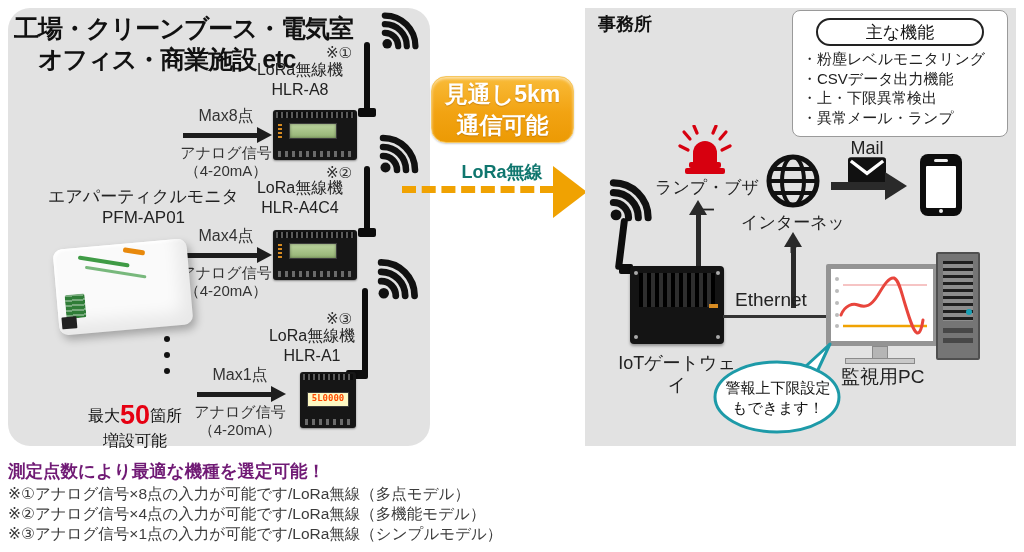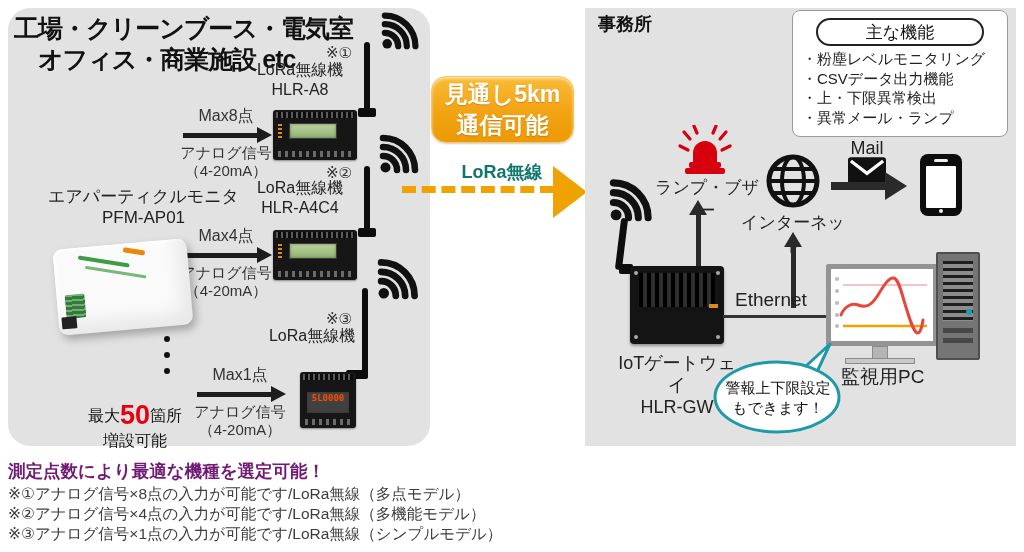--- a/index.html
+++ b/index.html
@@ -24,21 +24,21 @@
   
   .lora{position:absolute;background:#161616;border-radius:3px;box-shadow:0 1px 2px rgba(0,0,0,.4);}
   .lora .teeth{position:absolute;left:3px;right:3px;top:2px;height:6px;
     background:repeating-linear-gradient(90deg,#5a5a5a 0 2px,#0c0c0c 2px 5px);}
   .lora .lcd{position:absolute;left:16px;right:20px;top:13px;height:16px;border:1px solid #3a3a3a;
     background:linear-gradient(180deg,#bcd49e,#93b273);box-shadow:inset 0 0 3px rgba(0,0,0,.4);}
   .lora .ledge{position:absolute;left:5px;top:14px;width:4px;height:14px;
     background:repeating-linear-gradient(180deg,#d78b22 0 2px,#161616 2px 4px);}
   .lora .dots{position:absolute;left:5px;right:5px;bottom:3px;height:6px;
     background:repeating-linear-gradient(90deg,#6b6b6b 0 3px,#161616 3px 7px);}
-  .seg{position:absolute;left:7px;top:20px;right:7px;height:21px;background:#404040;border:1px solid #3a3a3a;
+  .seg{position:absolute;left:7px;top:20px;right:7px;height:15px;background:#fef9c3;border:1px solid #3a3a3a;
     color:#ff4a00;font-family:"DejaVu Sans Mono",monospace;font-size:9px;line-height:11px;text-align:center;font-weight:bold;}
   .antenna{position:absolute;width:6px;background:#0d0d0d;border-radius:3px;}
   .ant-nub{position:absolute;background:#0d0d0d;border-radius:2px;}
 
   
   .sensor-body{position:absolute;left:48px;top:236px;width:134px;height:86px;background:#fafafa;
     border-radius:9px;transform:rotate(-5deg);
     box-shadow:3px 5px 9px rgba(0,0,0,.28), inset -10px -12px 16px rgba(0,0,0,.07), inset 2px 2px 3px #fff;}
   .sensor-body .g1{position:absolute;left:24px;top:14px;width:52px;height:4px;background:#3f9b45;border-radius:2px;transform:rotate(14deg);}
   .sensor-body .g2{position:absolute;left:30px;top:26px;width:62px;height:3px;background:#57a85c;border-radius:2px;transform:rotate(14deg);opacity:.8;}
@@ -190,20 +190,21 @@
           <div class="bar"></div>
           <div class="head"></div>
         </div>
       <div>アナログ信号</div>
       <div>（4-20mA）</div>
     </div>
 
     <div class="abs ref-mark" style="left:318px;top:302px;">※③</div>
     <div class="abs dev-label center" style="left:244px;top:318px;width:120px;">
       <div>LoRa無線機</div>
+      <div>HLR-A1</div>
     </div>
     <div class="antenna" style="left:354px;top:280px;height:88px;"></div>
     <div class="ant-nub" style="left:338px;top:362px;width:22px;height:9px;"></div>
     <div class="lora" style="left:292px;top:364px;width:56px;height:56px;">
       <div class="teeth"></div>
       <div class="seg">5L0000</div>
       <div class="dots"></div>
     </div>
     <div class="abs sig-group center" style="left:186px;top:358px;width:92px;">
       <div class="maxpt">Max1点</div>
@@ -293,21 +294,20 @@
     <div class="gateway" style="left:45px;top:258px;">
       <div class="fins"></div>
       <div class="screw" style="left:4px;top:5px;"></div>
       <div class="screw" style="right:4px;top:5px;"></div>
       <div class="screw" style="left:4px;bottom:5px;"></div>
       <div class="screw" style="right:4px;bottom:5px;"></div>
       <div class="led"></div>
     </div>
     <div class="abs center" style="left:28px;top:344px;width:128px;font-size:18px;line-height:22px;color:#222;">
       <div>IoTゲートウェイ</div>
-      <div>HLR-GW</div>
     </div>
 
     <svg class="abs" style="left:180px;top:145px;" width="56" height="56" viewBox="0 0 56 56">
       <g fill="none" stroke="#111">
         <circle cx="28" cy="28" r="24" stroke-width="5"></circle>
         <ellipse cx="28" cy="28" rx="11" ry="24" stroke-width="4"></ellipse>
         <path d="M4 28 h48" stroke-width="4"></path>
         <path d="M8 16 h40" stroke-width="4"></path>
         <path d="M8 40 h40" stroke-width="4"></path>
       </g>

